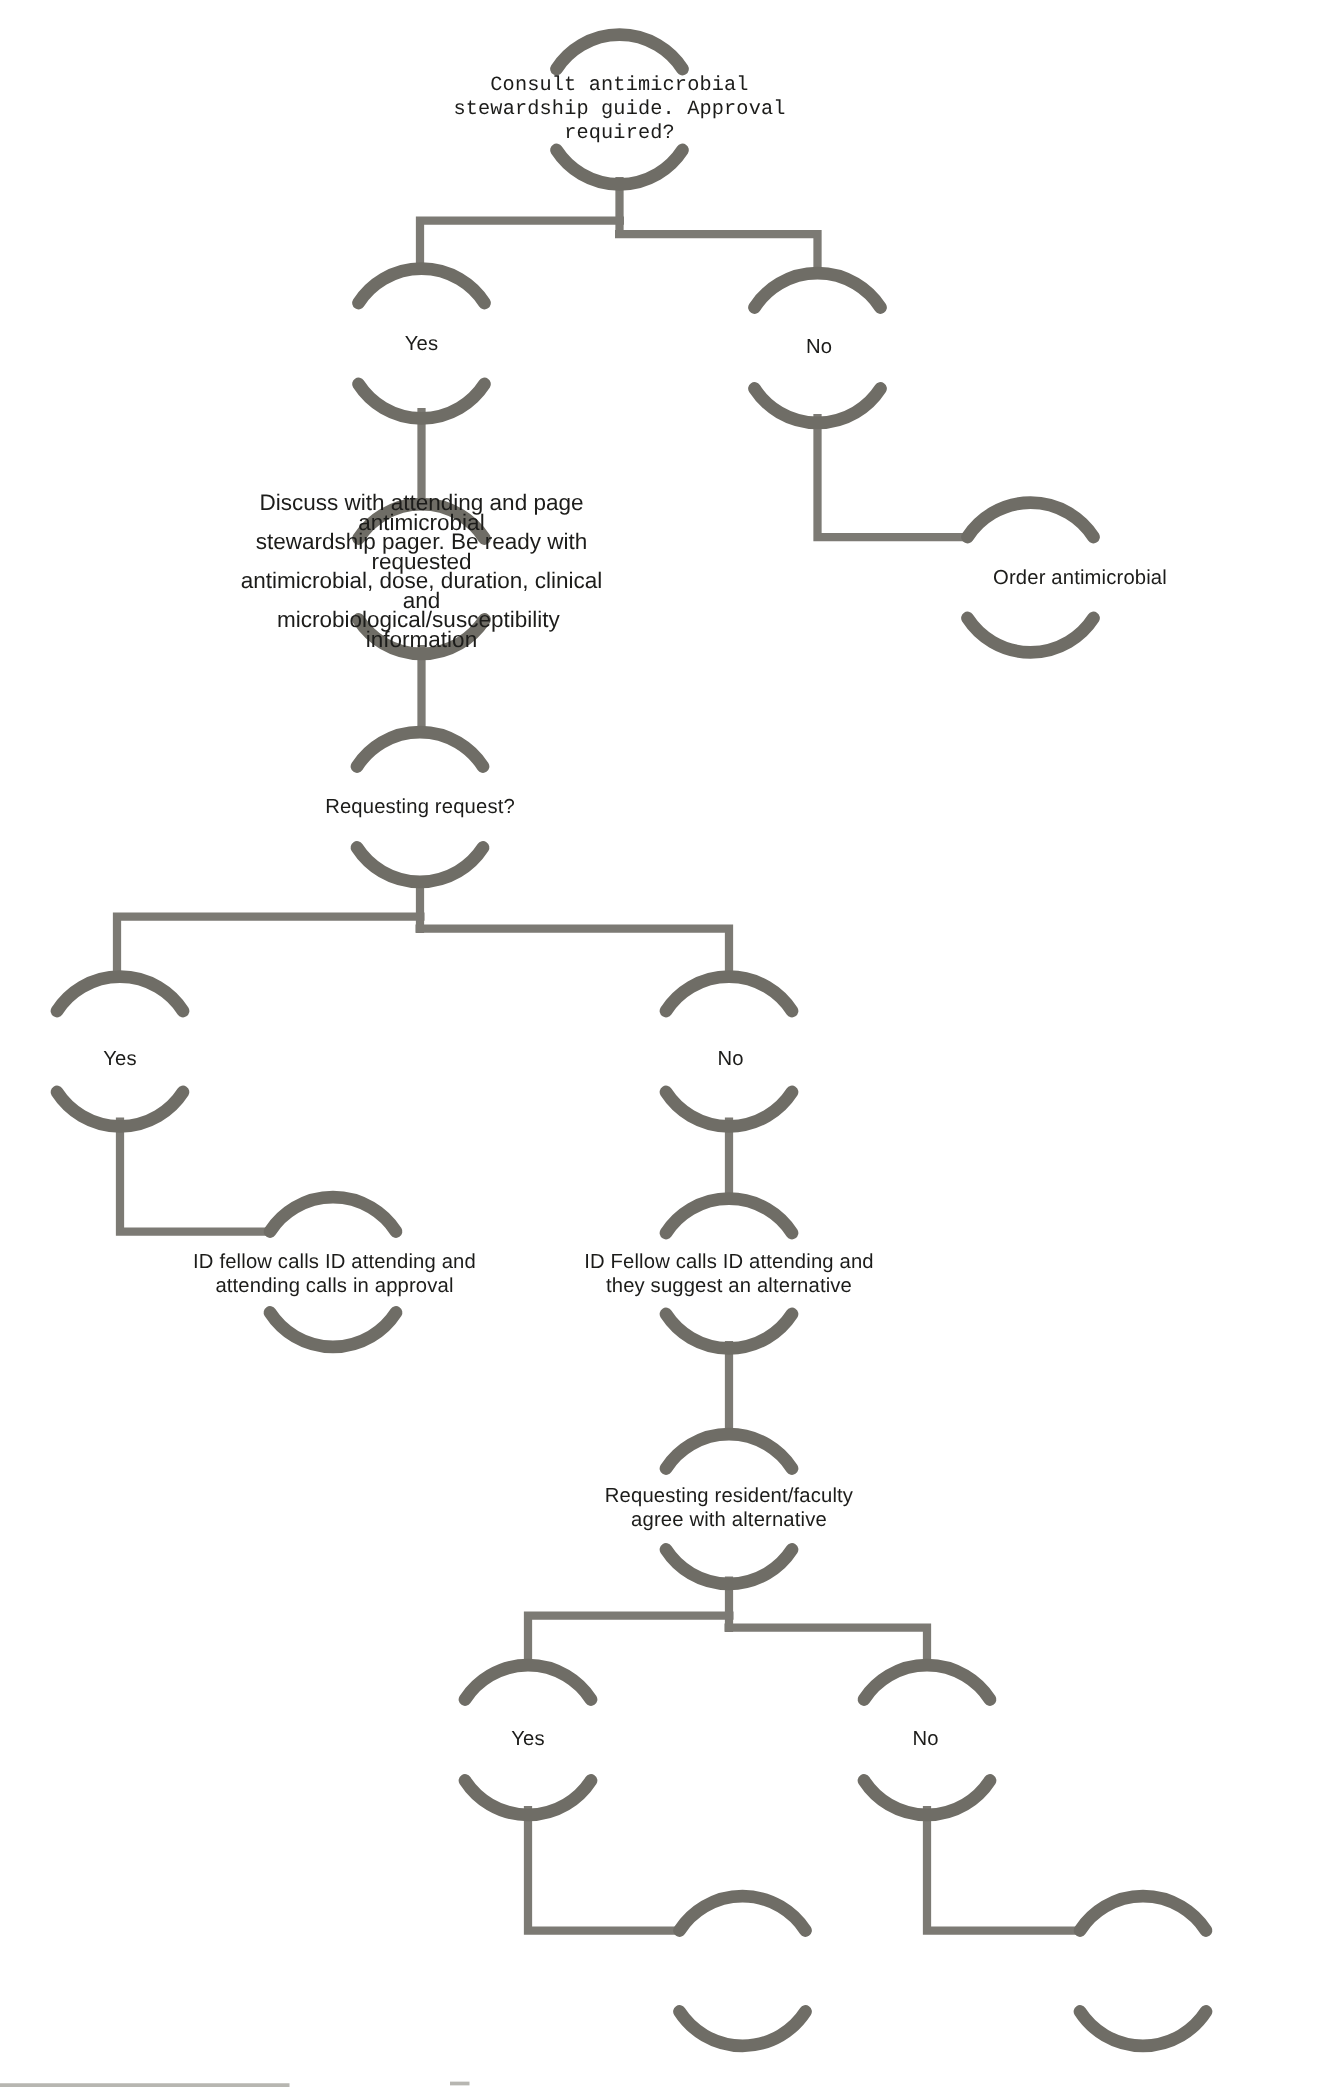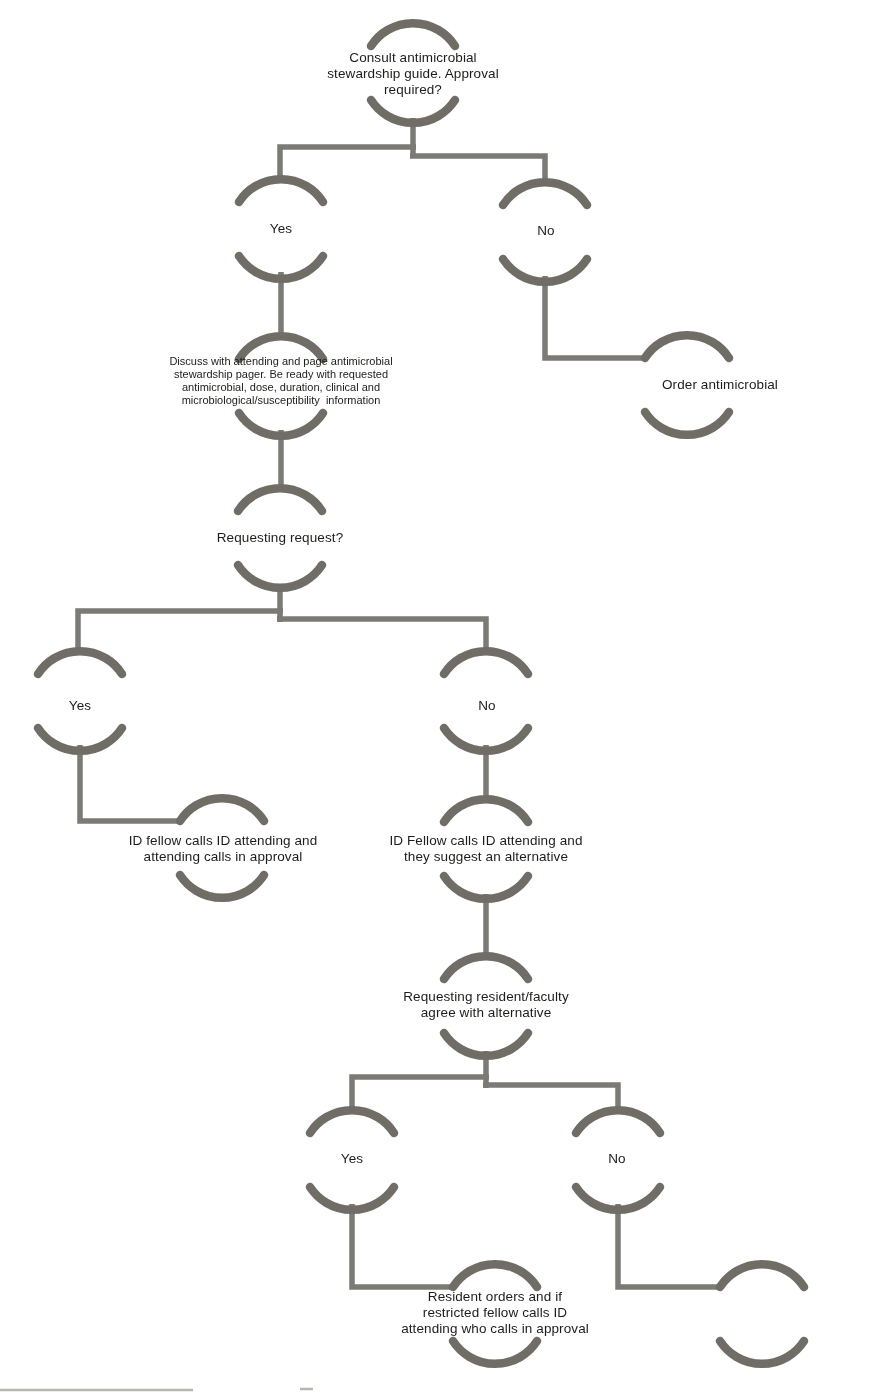--- a/index.html
+++ b/index.html
@@ -27,21 +27,21 @@
     transform:translate(-50%,-50%);
     text-align:center;
     font-size:13.5px;
     line-height:16px;
     color:var(--text);
     white-space:pre-line;
     letter-spacing:0.1px;
   }
   .node-label.small{
     width:250px;
-    font-size:11px;
+    font-size:15px;
     line-height:13px;
     letter-spacing:0;
     text-align:center;
   }
 </style>
 </head>
 <body>
 
 <div class="stage">
 
@@ -113,38 +113,35 @@
       <path class="arc" d="M720 1287 A50 50 0 0 1 804 1287"></path>
       <path class="arc" d="M720 1341 A50 50 0 0 0 804 1341"></path>
     </g>
 
     <g>
       <path class="artifact" d="M0 1390 H193"></path>
       <path class="artifact" d="M300 1389 H313"></path>
     </g>
   </svg>
 
-  <div class="node-label" style="left:413px;top:74px;">Consult antimicrobial
+  <div class="node-label" style="left:413px;top:74px;font-family:Liberation Mono, monospace;">Consult antimicrobial
 stewardship guide. Approval
 required?</div>
   <div class="node-label" style="left:281px;top:229px;">Yes</div>
   <div class="node-label" style="left:546px;top:231px;">No</div>
   <div class="node-label small" style="left:281px;top:381px;">Discuss with attending and page antimicrobial
 stewardship pager. Be ready with requested
 antimicrobial, dose, duration, clinical and
 microbiological/susceptibility&nbsp; information</div>
   <div class="node-label" style="left:720px;top:385px;">Order antimicrobial</div>
   <div class="node-label" style="left:280px;top:538px;">Requesting request?</div>
   <div class="node-label" style="left:80px;top:706px;">Yes</div>
   <div class="node-label" style="left:487px;top:706px;">No</div>
   <div class="node-label" style="left:223px;top:849px;">ID fellow calls ID attending and
 attending calls in approval</div>
   <div class="node-label" style="left:486px;top:849px;">ID Fellow calls ID attending and
 they suggest an alternative</div>
   <div class="node-label" style="left:486px;top:1005px;">Requesting resident/faculty
 agree with alternative</div>
   <div class="node-label" style="left:352px;top:1159px;">Yes</div>
   <div class="node-label" style="left:617px;top:1159px;">No</div>
-  <div class="node-label" style="left:495px;top:1313px;">Resident orders and if
-restricted fellow calls ID
-attending who calls in approval</div>
 
 </div>
 
 </body></html>

